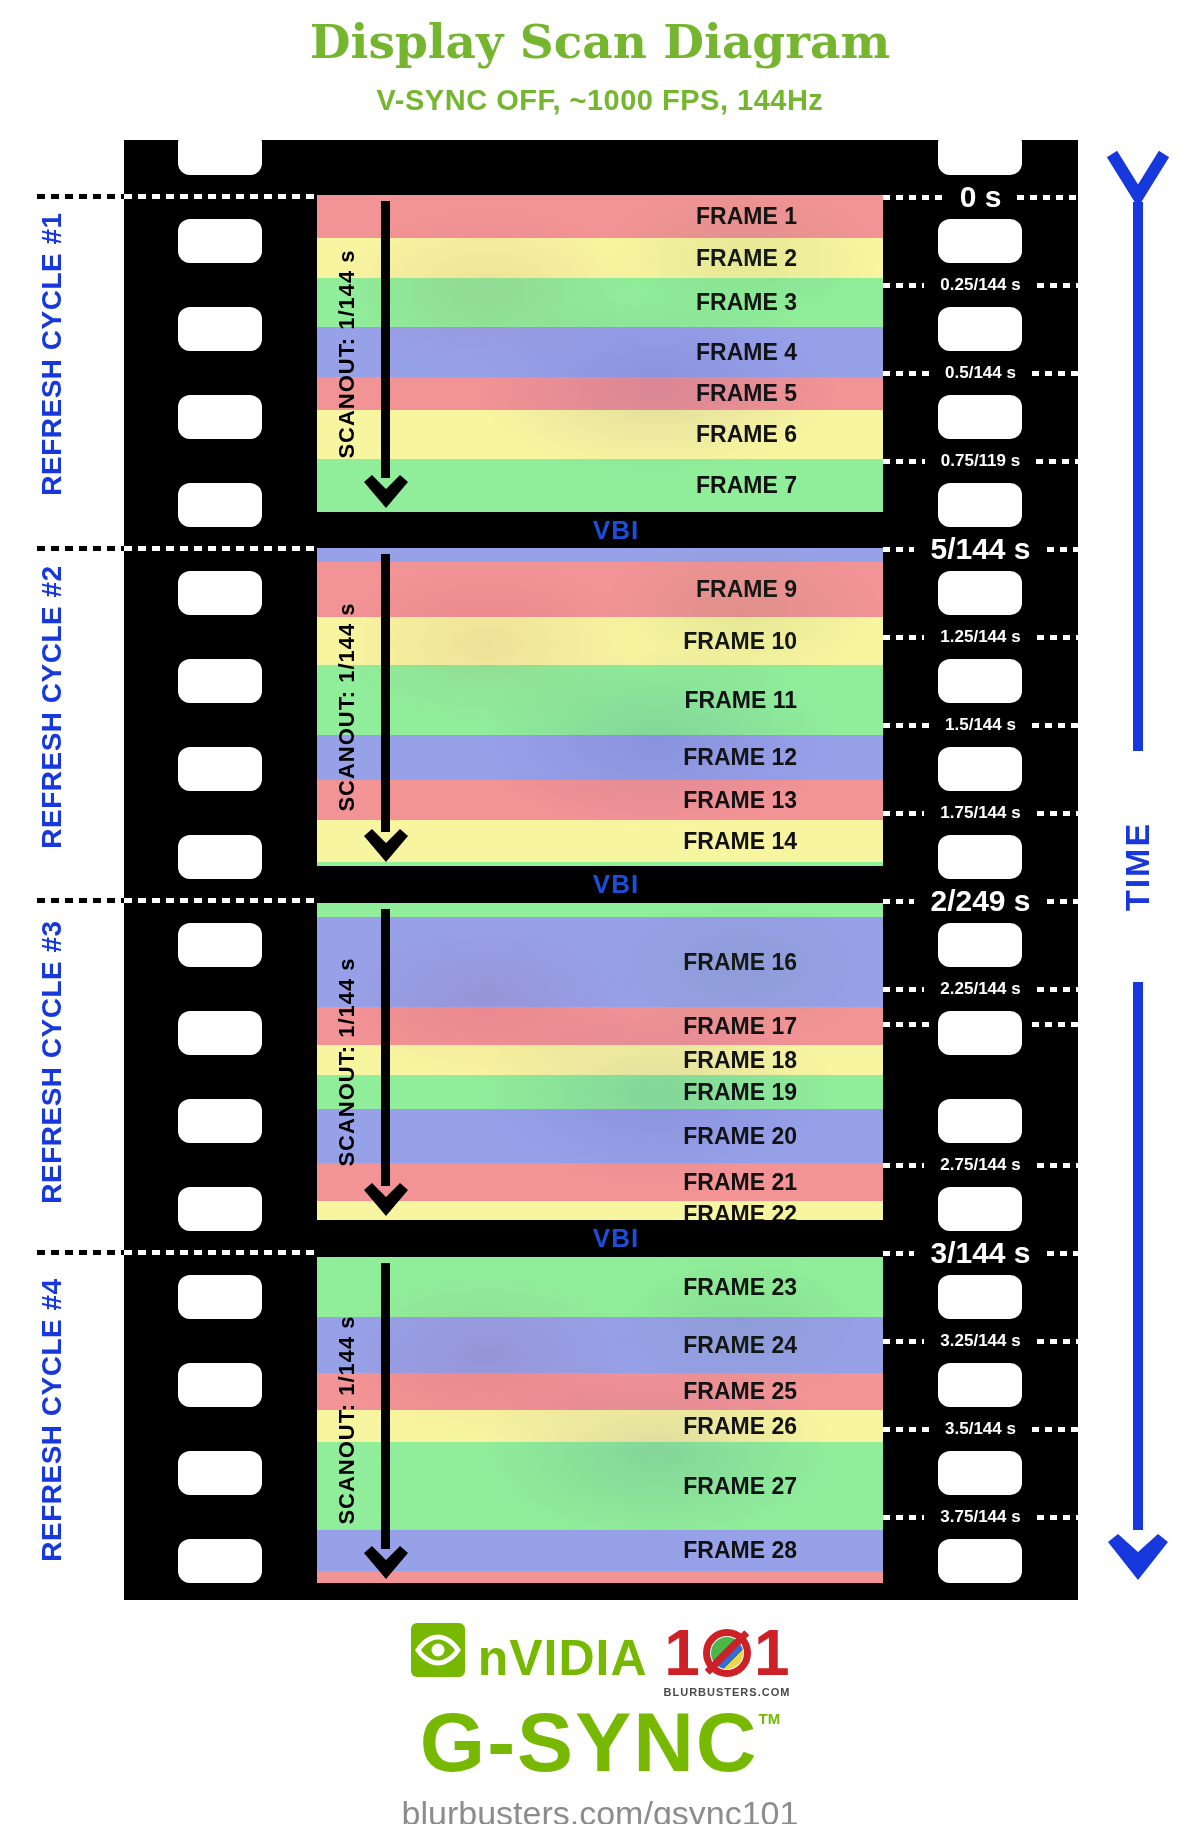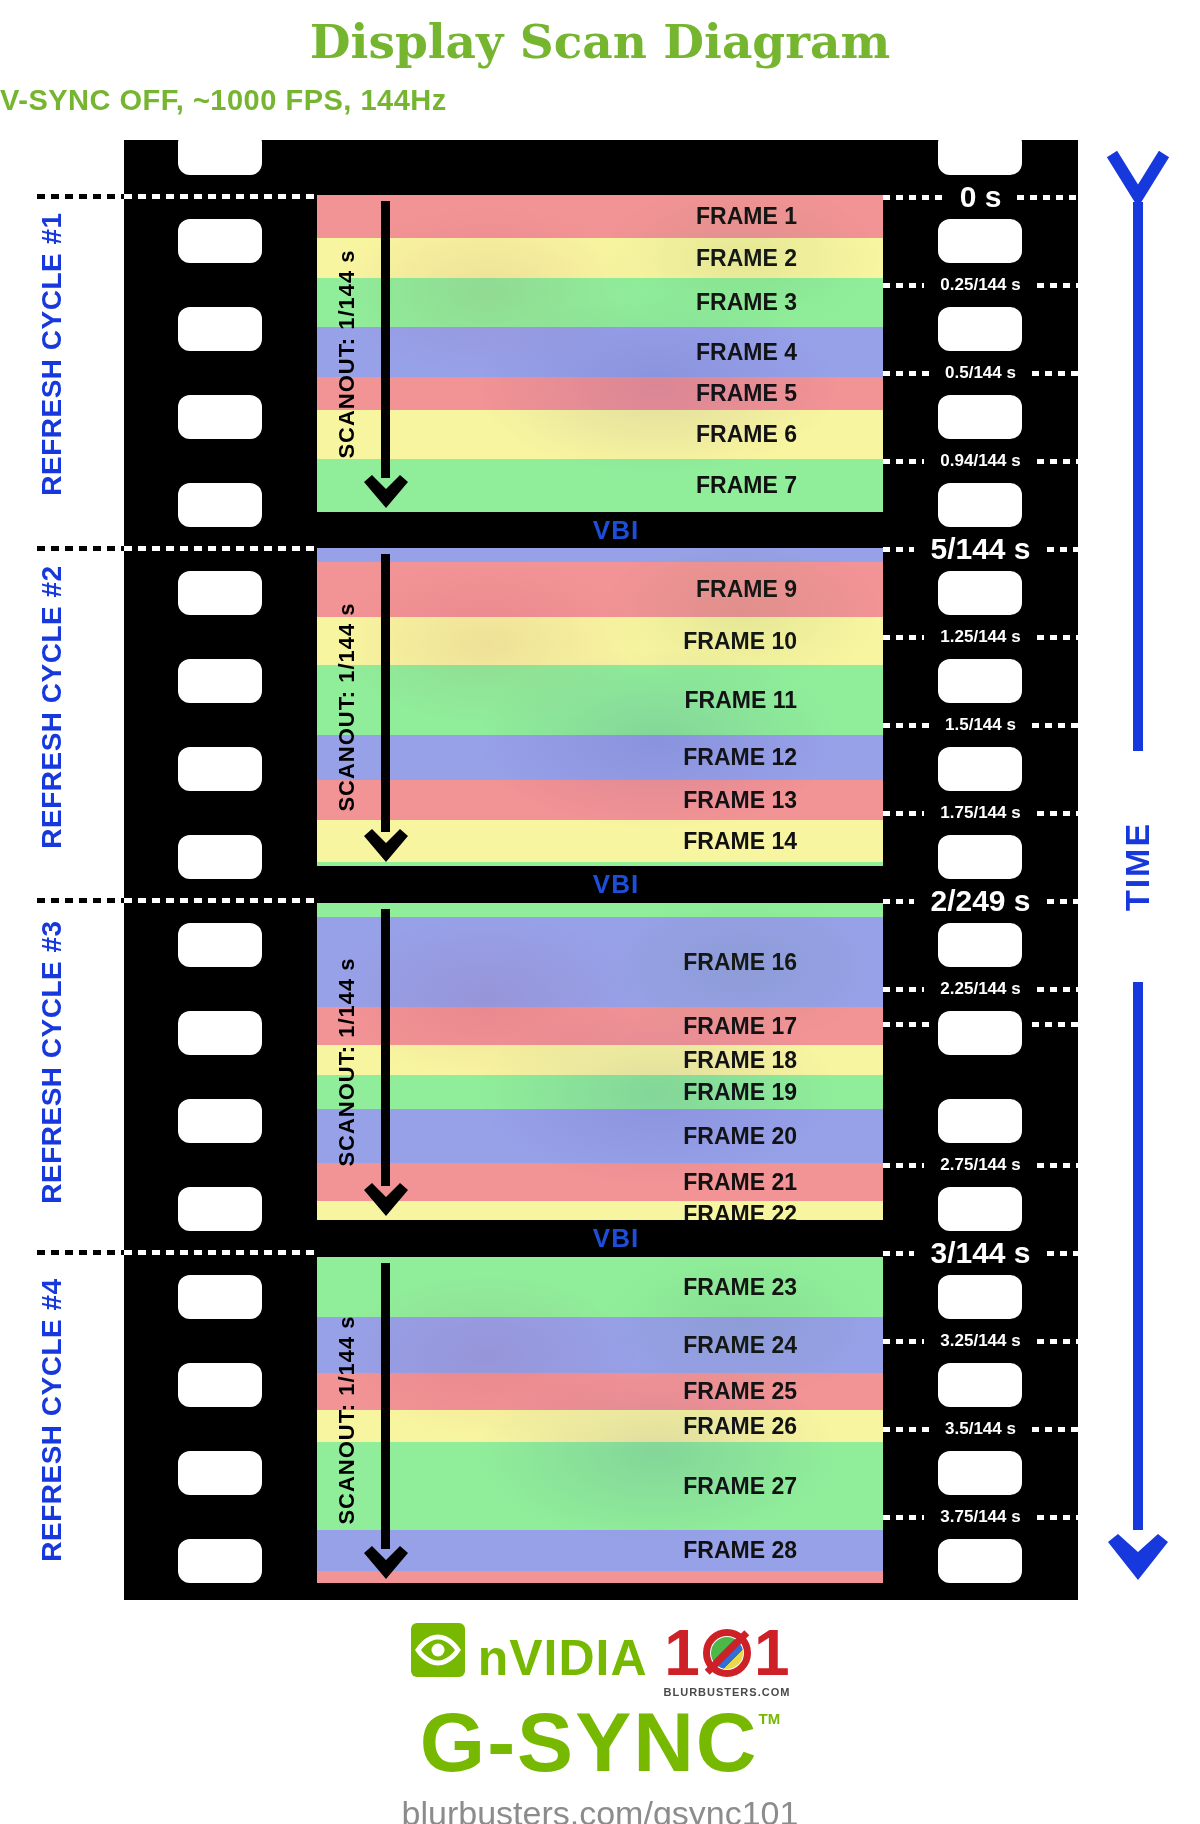--- a/index.html
+++ b/index.html
@@ -3,21 +3,21 @@
 <meta charset="utf-8">
 <style>
   html,body{margin:0;padding:0;background:#ffffff;}
   #canvas{position:relative;width:1200px;height:1824px;background:#fff;overflow:hidden;
           font-family:"Liberation Sans", sans-serif;}
   .abs{position:absolute;}
 
   
   #title{left:0;top:14px;width:1200px;text-align:center;
          font-family:"DejaVu Serif", serif;font-weight:bold;font-size:47px;color:var(--title-green);}
-  #subtitle{left:0;top:84px;width:1200px;
+  #subtitle{left:0;top:84px;width:1200px;text-align:center;
             font-weight:bold;font-size:29px;color:var(--title-green);letter-spacing:0.5px;}
 
   
   #film{left:124px;top:140px;width:954px;height:1460px;background:#000;overflow:hidden;}
   .hole{position:absolute;width:84px;height:44px;background:#fff;border-radius:12px;}
 
   
   .cycle{position:absolute;left:317px;width:566px;overflow:hidden;}
   .band{position:relative;width:100%;display:flex;align-items:center;justify-content:flex-end;}
   .band.clip{align-items:flex-start;}
@@ -280,21 +280,21 @@
         <span class="tlabel minor">0.25/144 s</span>
         <div class="seg"></div>
       </div>
       <div class="trow" style="top: 360px; height: 26px;">
         <div class="seg"></div>
         <span class="tlabel minor">0.5/144 s</span>
         <div class="seg"></div>
       </div>
       <div class="trow" style="top: 448px; height: 26px;">
         <div class="seg"></div>
-        <span class="tlabel minor">0.94/144 s</span>
+        <span class="tlabel minor">0.75/119 s</span>
         <div class="seg"></div>
       </div>
       <div class="dots-black abs" style="left: 37px; width: 87px; top: 546px;"></div>
       <div class="dots-white abs" style="left: 124px; width: 193px; top: 546px;"></div>
       <div class="trow" style="top: 529px; height: 40px;">
         <div class="seg"></div>
         <span class="tlabel major">5/144 s</span>
         <div class="seg"></div>
       </div>
       <div class="trow" style="top: 624px; height: 26px;">

